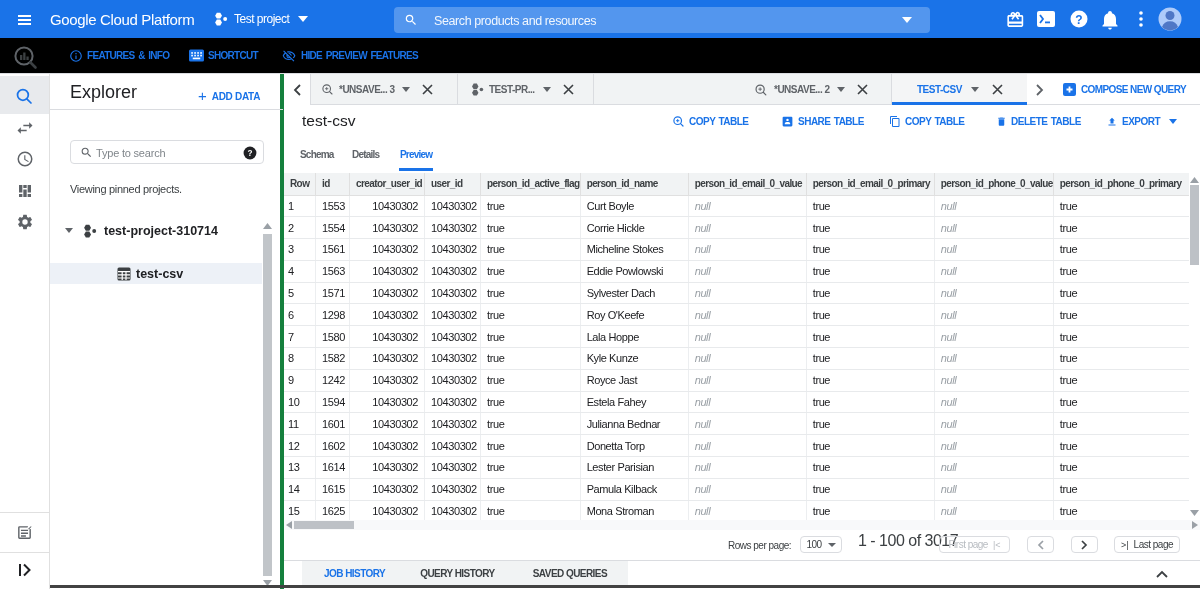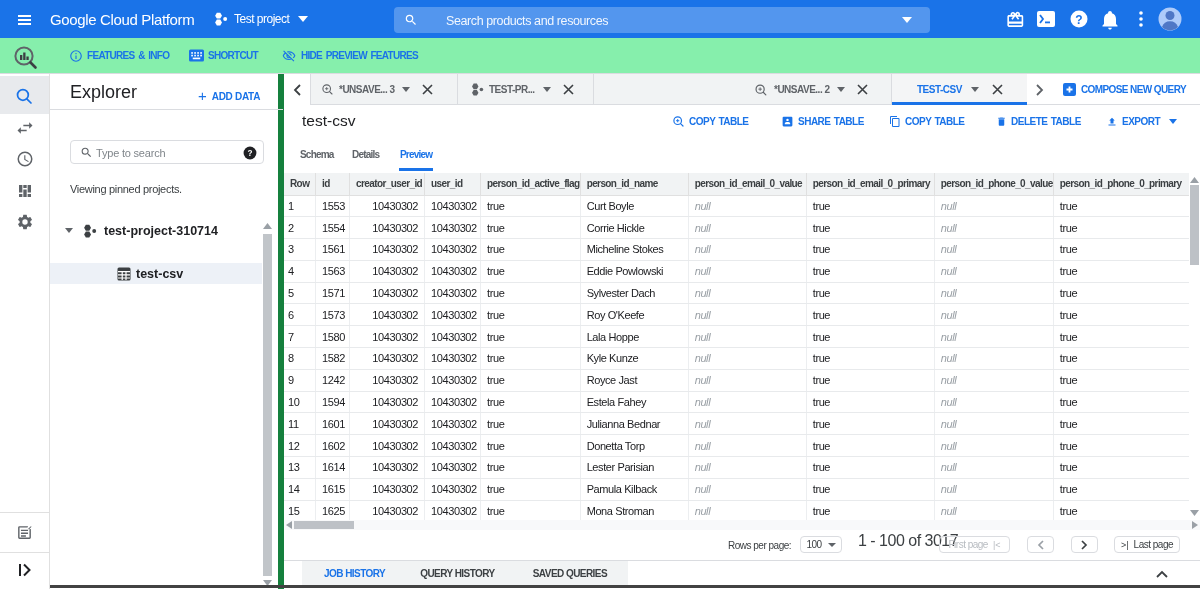--- a/index.html
+++ b/index.html
@@ -9,35 +9,35 @@
 .abs { position:absolute; }
 
 
 #topbar { left:0; top:0; width:1200px; height:38px; background:#1a73e8; }
 #hamburger div { position:absolute; left:18px; width:13px; height:2px; background:#fff; }
 #gcptitle { position:absolute; left:50px; top:11px; color:#fff; font-size:15px; letter-spacing:-.35px; white-space:nowrap; }
 #projsel { position:absolute; left:214px; top:0; height:38px; color:#fff; }
 #projname { position:absolute; left:20px; top:12px; font-size:12px; letter-spacing:-.5px; color:#fff; white-space:nowrap; }
 #searchbox { position:absolute; left:394px; top:7px; width:536px; height:26px;
   background:rgba(255,255,255,.25); border-radius:4px; }
-#searchtxt { position:absolute; left:40px; top:6.5px; font-size:12.5px; letter-spacing:-.4px; color:rgba(255,255,255,.92); white-space:nowrap;margin-left:12px; }
+#searchtxt { position:absolute; left:40px; top:6.5px; font-size:12.5px; letter-spacing:-.4px; color:rgba(255,255,255,.92); white-space:nowrap; }
 .topicon { position:absolute; top:0; height:38px; }
 
 
-#toolbar { left:0; top:38px; width:1200px; height:36px; background:#86efac; border-bottom:1px solid #dadce0; }
+#toolbar { left:0; top:38px; width:1200px; height:36px; background:#000000; border-bottom:1px solid #dadce0; }
 .tblink { position:absolute; top:0; height:35px; display:flex; align-items:center; gap:4px;
   color:#1a73e8; font-size:10px; font-weight:bold; letter-spacing:-.7px; word-spacing:1.5px; white-space:nowrap; }
 
 
 #rail { left:0; top:74px; width:50px; height:515px; background:#fff; border-right:1px solid #e0e0e0; }
 .railitem { position:absolute; left:0; width:49px; height:32px; display:flex; align-items:center; justify-content:center; }
 #railsel { position:absolute; left:0; top:2px; width:49px; height:38px; background:#e8eaed; }
 
 
-#explorer { left:50px; top:74px; width:234px; height:515px; background:#fff; border-right:6px solid #15803d; }
+#explorer { left:50px; top:74px; width:234px; height:515px; background:#fff; border-right:4px solid #15803d; }
 #exphead { position:absolute; left:0; top:0; width:233px; height:36px; border-bottom:1px solid #dadce0; }
 #exptitle { position:absolute; left:20px; top:8px; font-size:18px; color:#202124; }
 #adddata { position:absolute; left:148px; top:12px; color:#1a73e8; font-size:10px; font-weight:bold; letter-spacing:-.3px; white-space:nowrap; }
 #expsearch { position:absolute; left:20px; top:66px; width:194px; height:24px; border:1px solid #dadce0; border-radius:4px; }
 #viewing { position:absolute; left:20px; top:109px; font-size:11px; letter-spacing:-.3px; color:#3c4043; }
 .treerow { position:absolute; left:0; width:233px; height:21px; display:flex; align-items:center; }
 .treetxt { font-size:12.5px; font-weight:bold; color:#202124; }
 .caret { width:0; height:0; border-left:4.5px solid transparent; border-right:4.5px solid transparent; border-top:5.5px solid #5f6368; }
 
 
@@ -482,21 +482,21 @@
             <td class="num">10430302</td>
             <td>true</td>
             <td>Sylvester Dach</td>
             <td class="null">null</td>
             <td>true</td>
             <td class="null">null</td>
             <td>true</td>
           </tr>
       <tr>
             <td>6</td>
-            <td class="num">1573</td>
+            <td class="num">1298</td>
             <td class="num">10430302</td>
             <td class="num">10430302</td>
             <td>true</td>
             <td>Roy O'Keefe</td>
             <td class="null">null</td>
             <td>true</td>
             <td class="null">null</td>
             <td>true</td>
           </tr>
       <tr>

